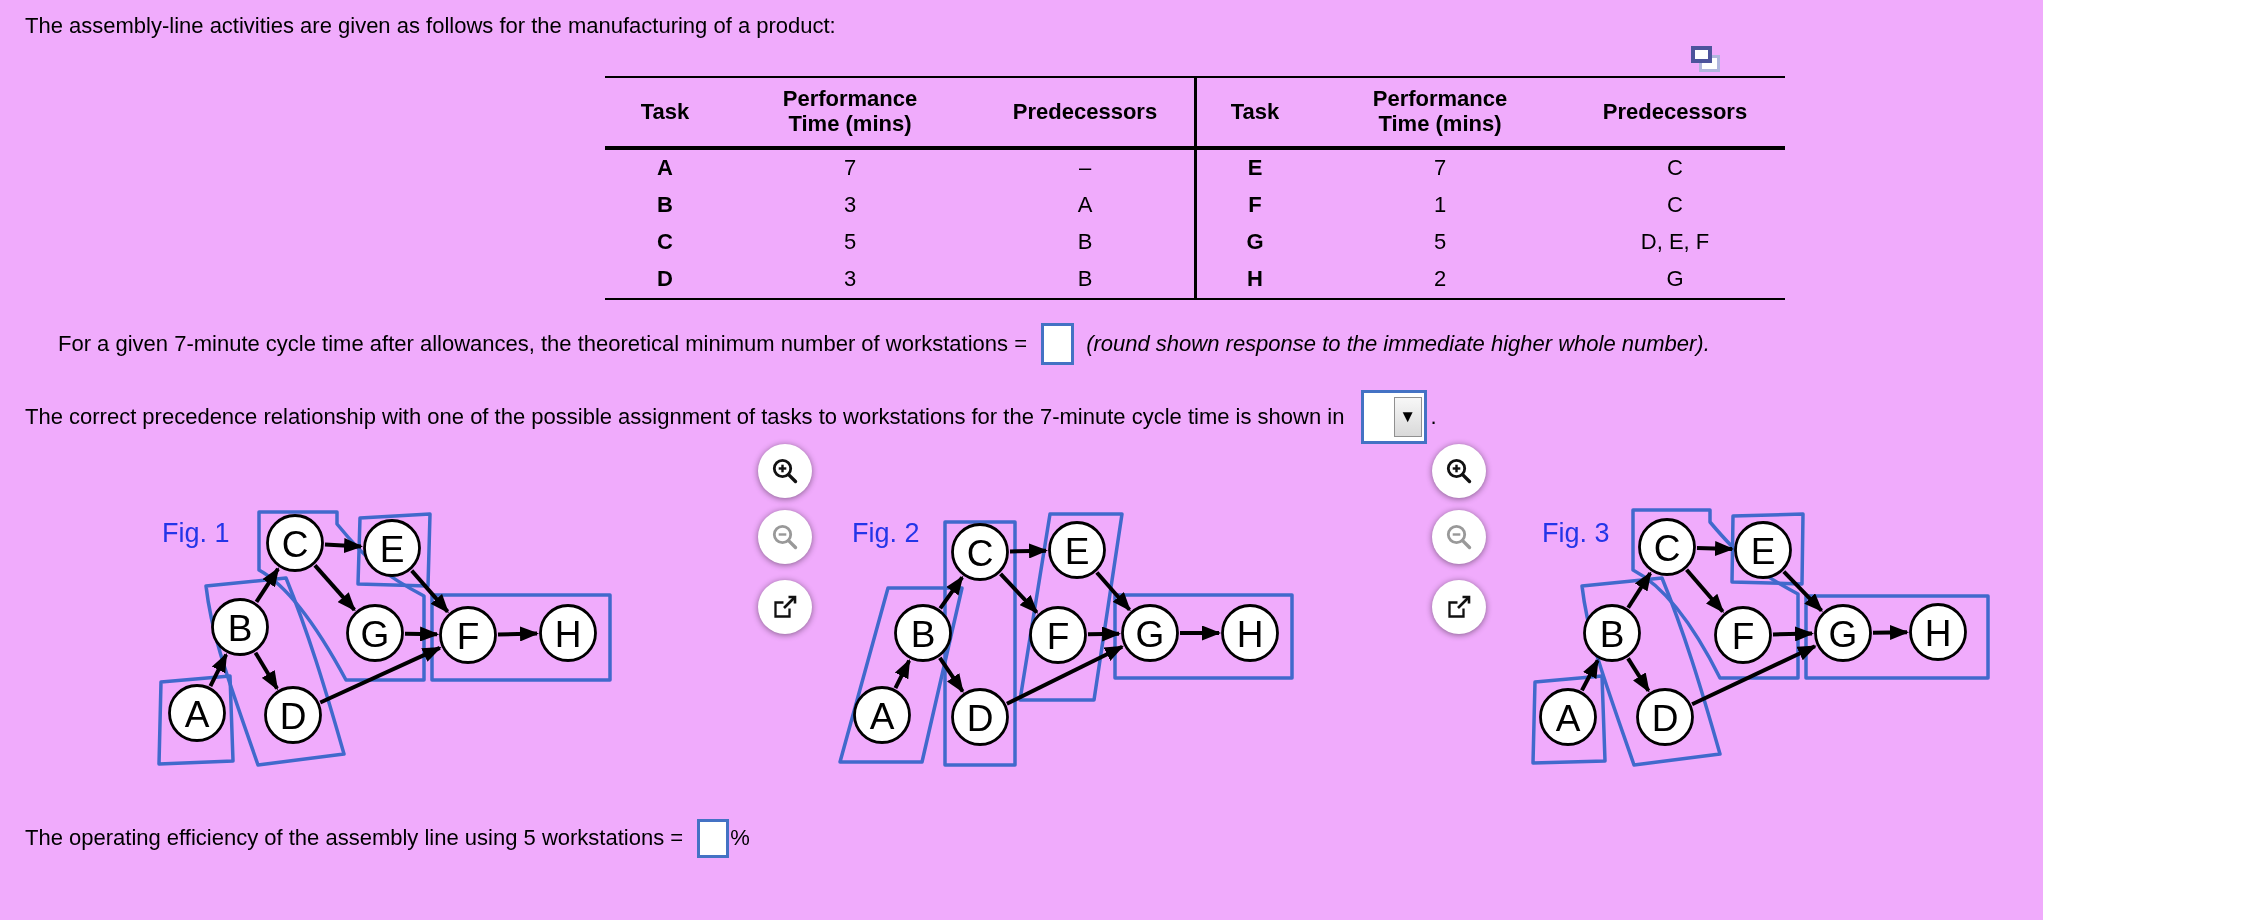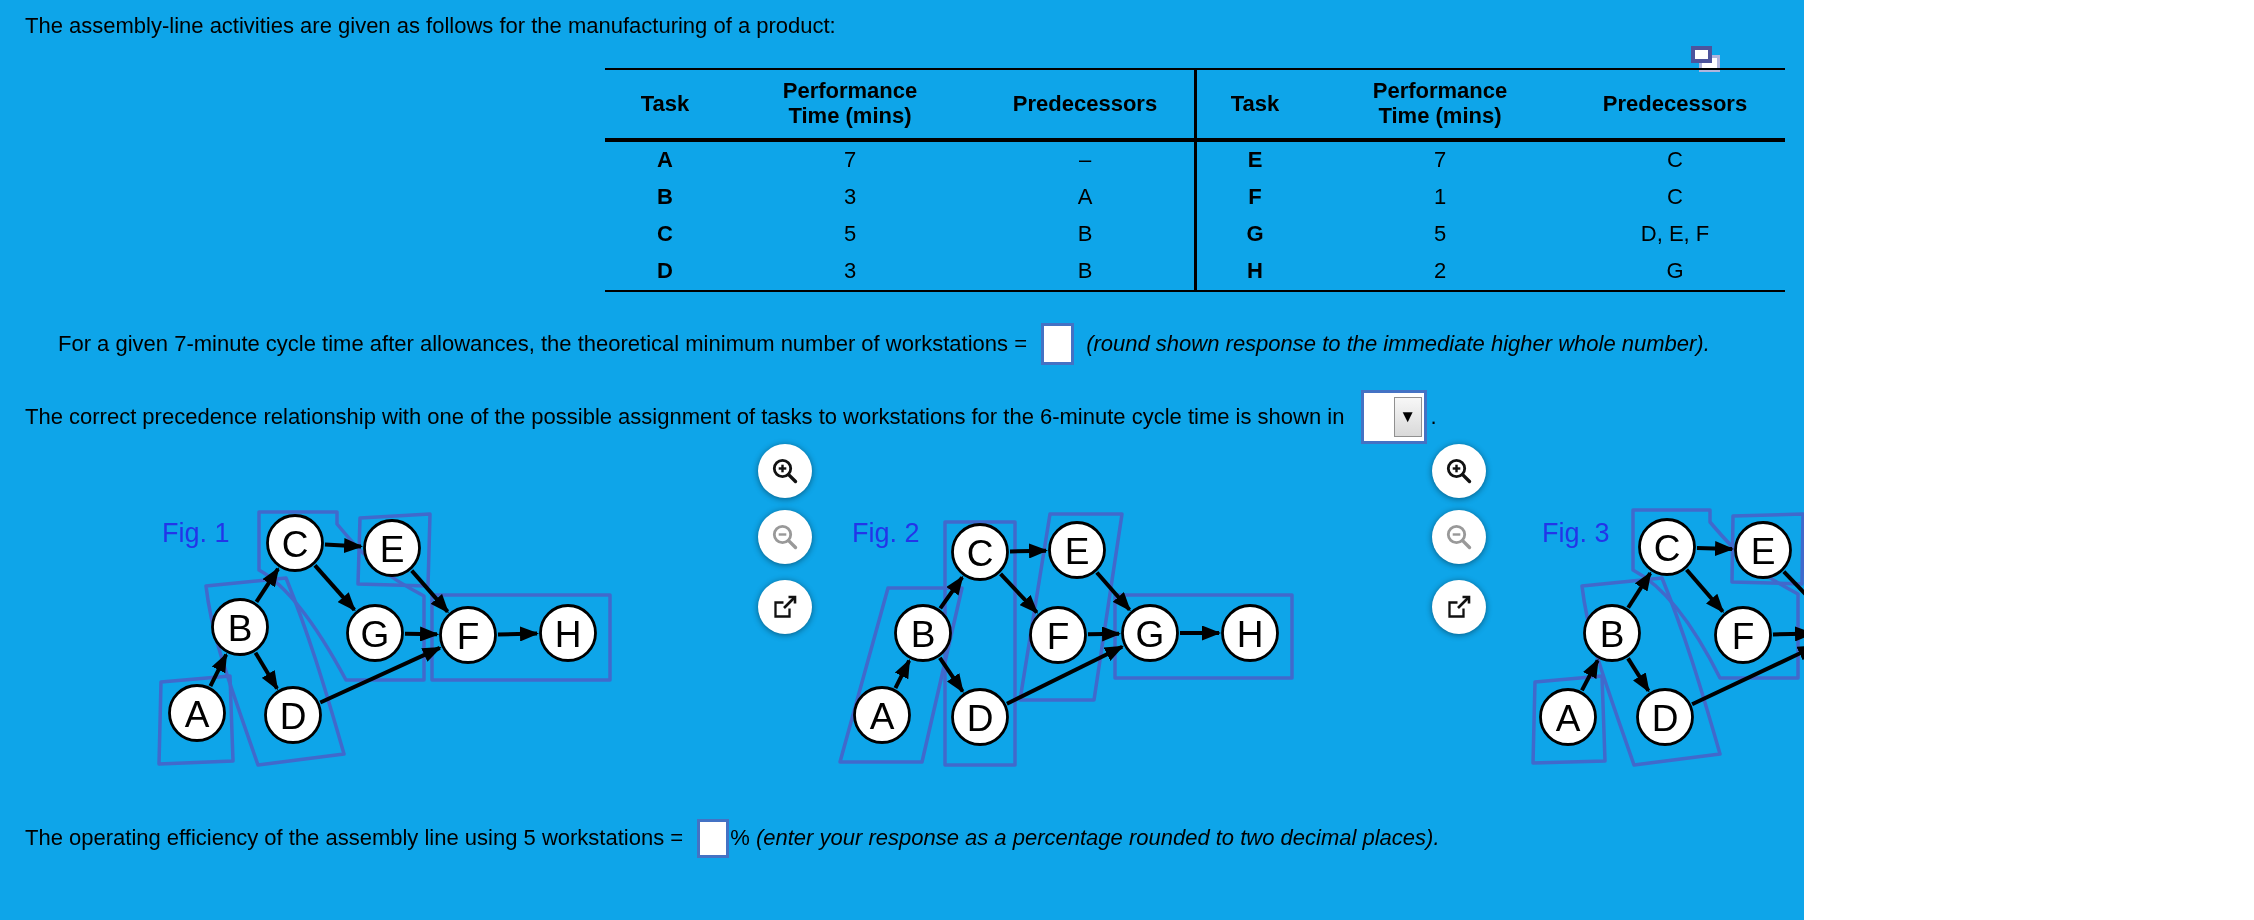--- a/index.html
+++ b/index.html
@@ -1,24 +1,24 @@
 <!DOCTYPE html>
 <html><head>
 <meta charset="utf-8">
 <style>
   html,body{margin:0;padding:0;background:#fff;}
-  .page{position:relative;width:1804px;height:920px;background:#0ea5e9;
+  .page{position:relative;width:2043px;height:920px;background:#f0abfc;
         font-family:"Liberation Sans",sans-serif;color:#000;overflow:hidden;text-decoration:underline;}
   .intro{position:absolute;left:25px;top:13px;font-size:22px;}
   
   .copyic{position:absolute;left:1691px;top:46px;width:30px;height:26px;cursor:pointer;}
   .ci-back{position:absolute;left:8px;top:9px;width:15px;height:11px;border:3px solid #b0b5dd;background:#fff;}
   .ci-front{position:absolute;left:0;top:0;width:13px;height:9px;border:4px solid #4d549c;background:#fff;}
   
-  .ptable{position:absolute;left:605px;top:68px;width:1180px;}
+  .ptable{position:absolute;left:605px;top:76px;width:1180px;}
   .t-head{display:flex;border-top:2.5px solid #000;border-bottom:4px solid #000;height:68px;align-items:center;}
   .t-body{border-bottom:2.5px solid #000;}
   .t-row{display:flex;height:37px;align-items:center;}
   .tc{text-align:center;font-size:22px;line-height:1.12;}
   .th{font-weight:bold;}
   .bold{font-weight:bold;}
   .c0{width:120px;} .c1{width:250px;} .c2{width:220px;}
   .c3{width:120px;} .c4{width:250px;} .c5{width:220px;}
   .t-divider{position:absolute;left:589px;top:0;width:2.5px;height:100%;background:#000;}
   
@@ -121,21 +121,21 @@
   </div>
 
   <div class="qrow q1">
     <span>For a given 7-minute cycle time after allowances, the theoretical minimum number of workstations = </span>
     <input class="ansbox" type="text" value="" style="">
     <span class="gap"></span>
     <span class="ital">(round shown response to the immediate higher whole number).</span>
   </div>
 
   <div class="qrow q2">
-    <span>The correct precedence relationship with one of the possible assignment of tasks to workstations for the 6-minute cycle time is shown in </span>
+    <span>The correct precedence relationship with one of the possible assignment of tasks to workstations for the 7-minute cycle time is shown in </span>
     <div class="ddown">
       <span></span>
       <div class="dd-btn">▼</div>
     </div>
     <span>.</span>
   </div>
 
   <div class="fig f1"><svg viewBox="0 0 540 330" width="540" height="330">
         <defs>
           <marker id="arw0" markerWidth="19" markerHeight="15" refX="17" refY="7.5" orient="auto" markerUnits="userSpaceOnUse">
@@ -323,16 +323,15 @@
           <path d="M18.5,5 H25 V11.5" fill="none" stroke="#111" stroke-width="2.6"></path>
           <path d="M21,5 L25,5 L25,9 Z" fill="#111"></path>
         </svg>
       </button>
     </div>
 
   <div class="qrow q3">
     <span>The operating efficiency of the assembly line using 5 workstations = </span>
     <input class="ansbox small" type="text" value="" style="">
     <span>%</span>
-    <span class="ital"> (enter your response as a percentage rounded to two decimal places).</span>
   </div>
 
 </div>
 
 </body></html>

